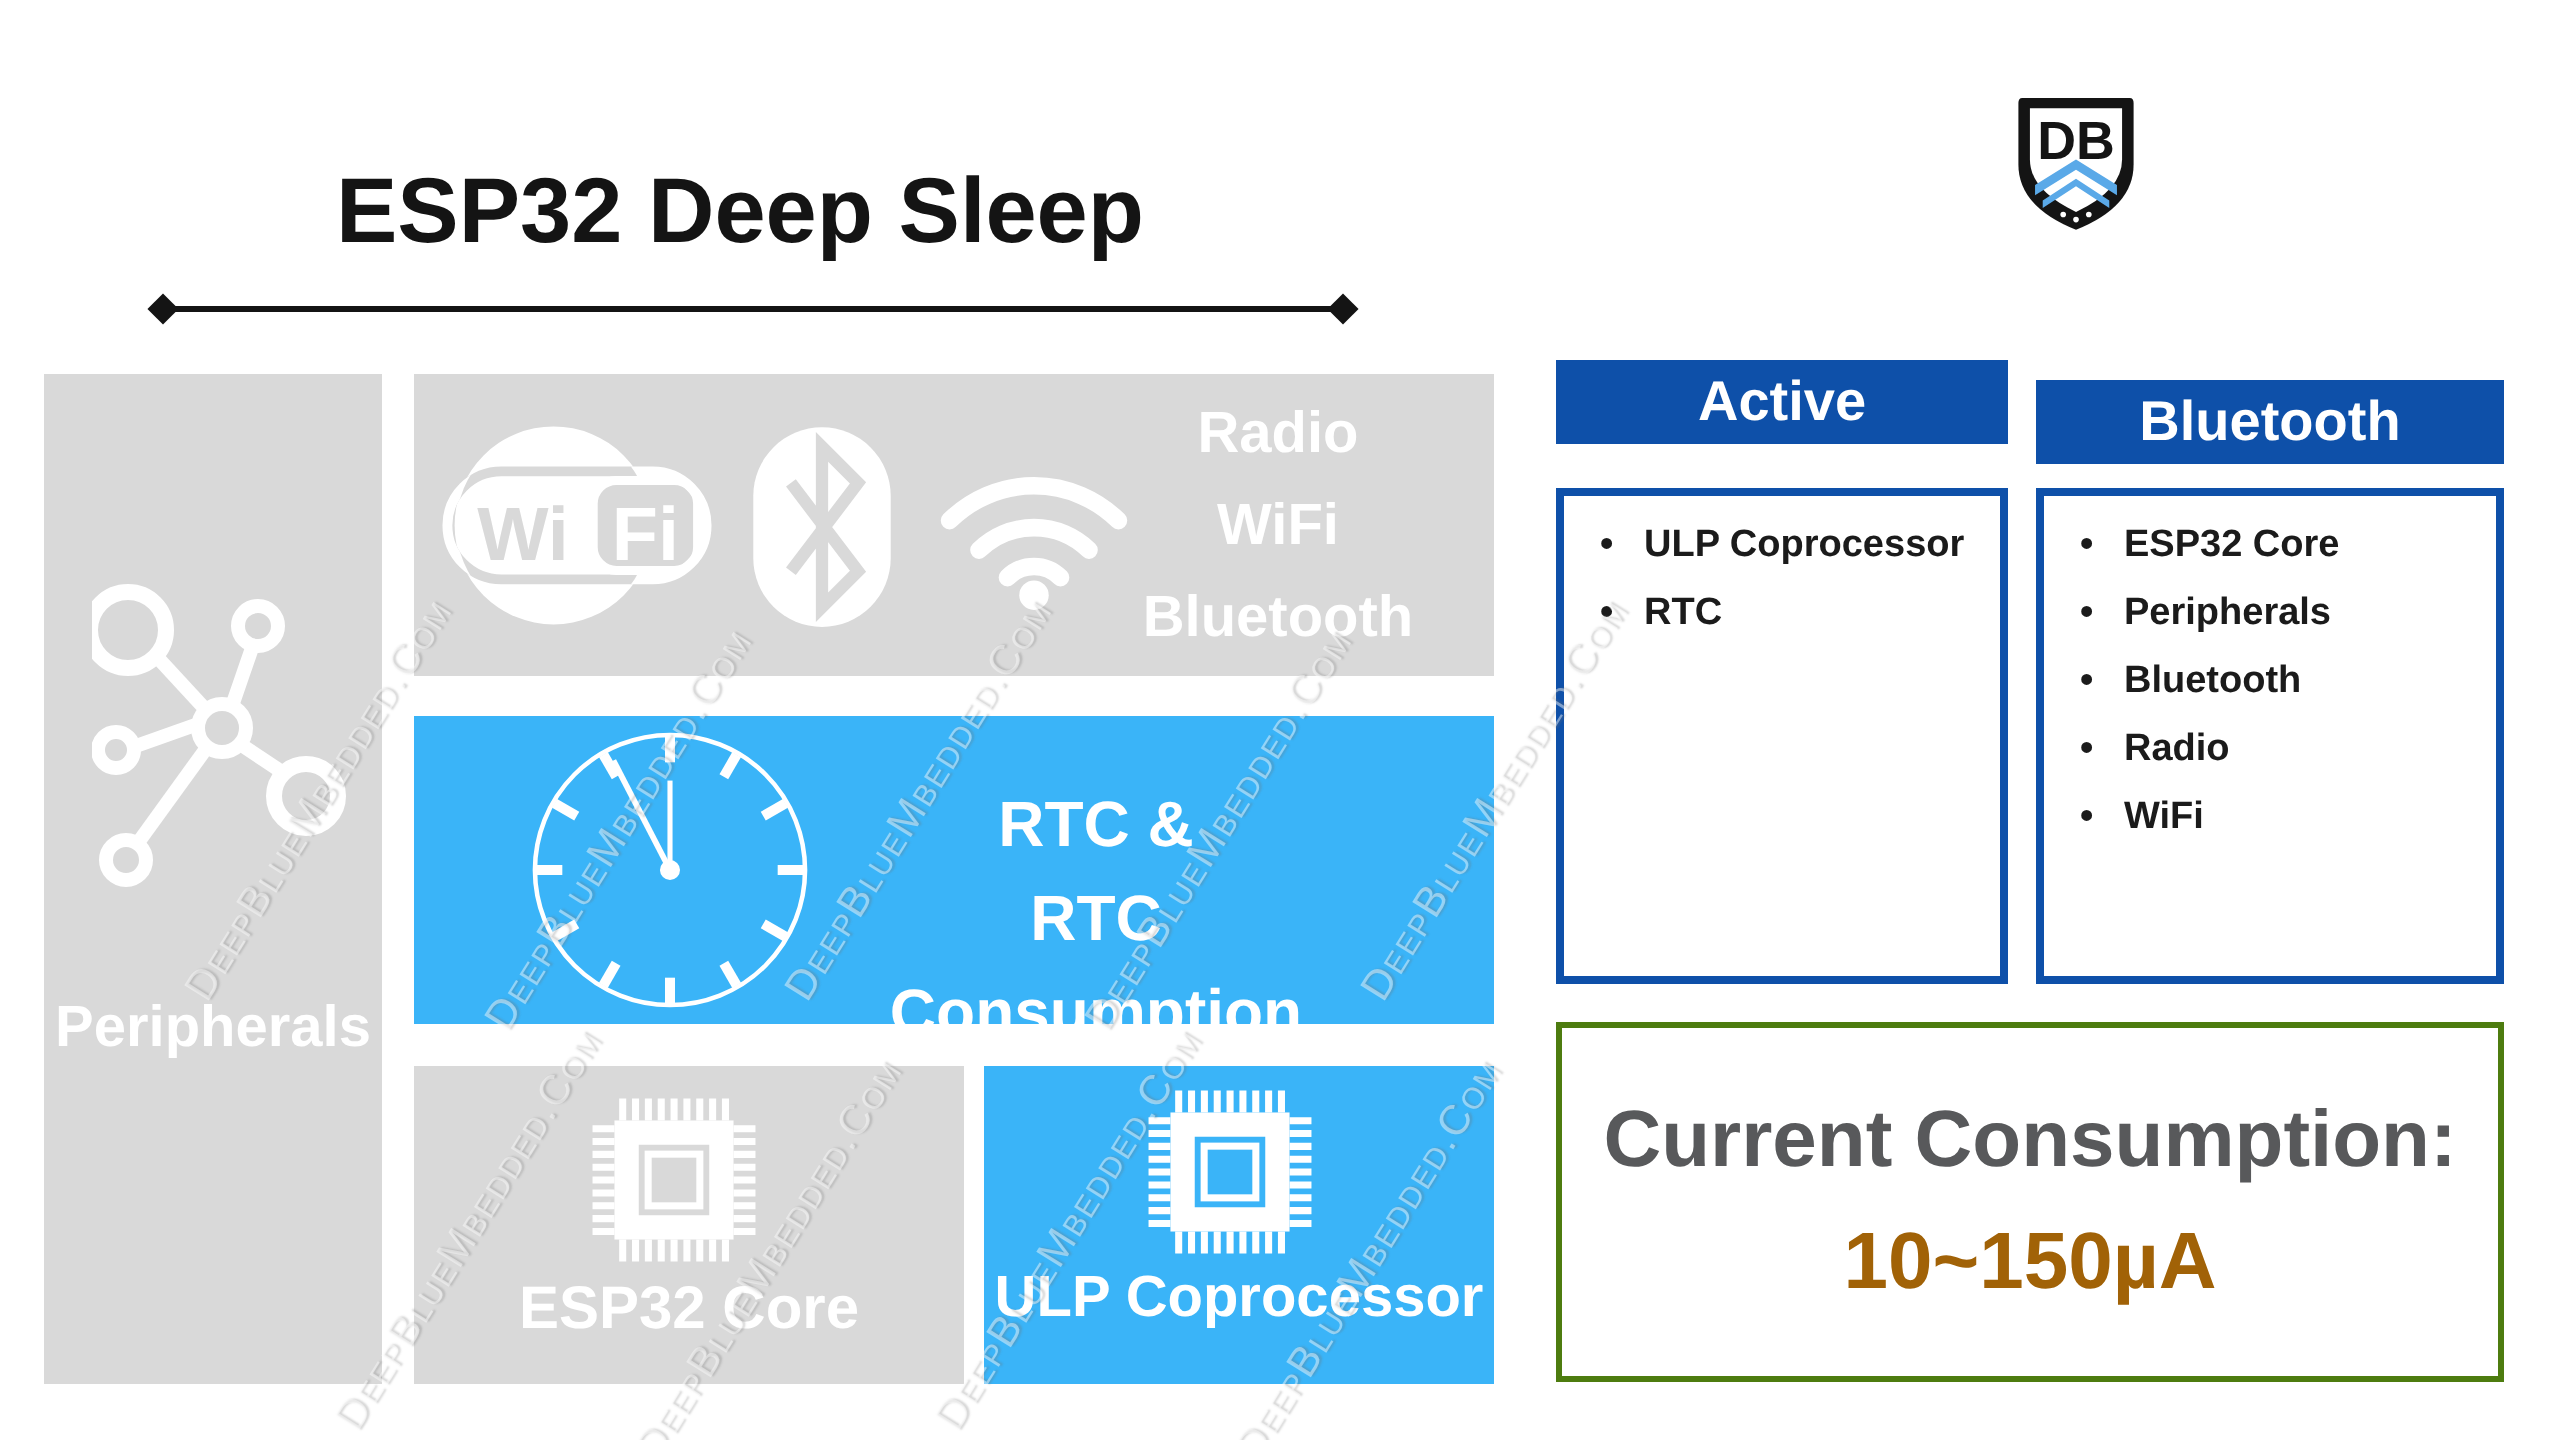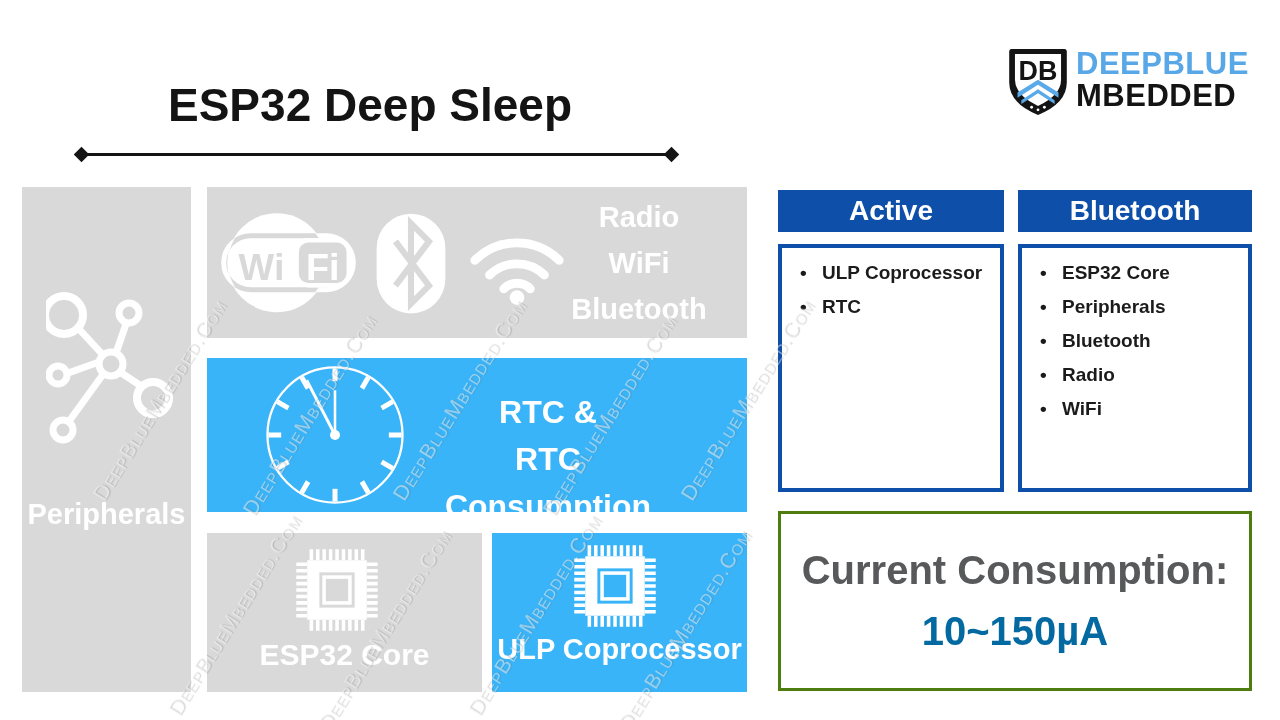--- a/index.html
+++ b/index.html
@@ -54,35 +54,35 @@
   .ulp { left:492px; top:533px; width:255px; height:159px; }
   .ulp .chip { position:absolute; left:76px; top:6px; width:94px; height:94px; }
   .ulp .blabel { position:absolute; top:100px; width:100%; text-align:center; font-size:29px; font-weight:600; }
 
   .esp-chip .hole { fill:#D9D9D9; }
   .ulp-chip .hole { fill:#3AB4F8; }
 
   
   .hdr { position:absolute; height:42px; background:#0E50A9; color:#fff; display:flex;
          align-items:center; justify-content:center; font-size:28px; font-weight:600; z-index:2; }
-  .active-hdr   { left:778px; top:190px; width:226px; }
+  .active-hdr   { left:778px; top:180px; width:226px; }
   .inactive-hdr { left:1018px; top:190px; width:234px; }
 
   .listbox { position:absolute; top:244px; height:248px; background:#fff;
              border:4px solid #0E50A9; padding:14px 8px 0 18px; z-index:2; }
   .active-box   { left:778px; width:226px; }
   .inactive-box { left:1018px; width:234px; }
   .li { display:flex; align-items:baseline; margin-bottom:12px; font-size:19px; font-weight:600; color:#1b1b1b; }
   .li .bullet { width:22px; font-size:19px; flex:none; }
 
   .consumption { position:absolute; left:778px; top:511px; width:474px; height:180px;
                  background:#fff; border:3px solid #4d7c0f; display:flex; flex-direction:column;
                  align-items:center; justify-content:center; gap:16px; z-index:2; }
   .clabel { font-size:40px; font-weight:600; color:#58595B; }
-  .cvalue { font-size:40px; font-weight:600; color:#0369a1; }
+  .cvalue { font-size:40px; font-weight:600; color:#a16207; }
 
   
   .wms { position:absolute; left:0; top:0; width:1280px; height:720px; z-index:3; pointer-events:none; }
   .wm { position:absolute; white-space:nowrap; font-size:21px; font-variant:small-caps;
         letter-spacing:1px; color:rgba(255,255,255,0.45);
         text-shadow:1px 1px 1px rgba(110,110,110,0.28);
         transform:translate(-50%,-50%) rotate(-58deg); }
 </style>
 </head>
 <body>
@@ -100,24 +100,20 @@
     <svg class="shield" viewBox="0 0 100 112">
       <path d="M8 6 H92 Q95 6 95 10 V58 Q95 91 50 109 Q5 91 5 58 V10 Q5 6 8 6 Z" fill="#141414"></path>
       <path d="M14 14 H86 V54 Q86 78 50 95 Q14 78 14 54 Z" fill="#ffffff"></path>
       <text x="50" y="54" text-anchor="middle" font-size="42" font-weight="bold" fill="#141414">DB</text>
       <path d="M18 74 L50 54 L82 74 L82 82 L50 62 L18 82 Z" fill="#5AA9E8"></path>
       <path d="M24 86 L50 69 L76 86 L76 92 L50 75 L24 92 Z" fill="#5AA9E8"></path>
       <circle cx="40" cy="97" r="2.2" fill="#ffffff"></circle>
       <circle cx="50" cy="101" r="2.2" fill="#ffffff"></circle>
       <circle cx="60" cy="97" r="2.2" fill="#ffffff"></circle>
     </svg>
-    <div class="logo-text">
-      <div class="l1">DEEPBLUE</div>
-      <div class="l2">MBEDDED</div>
-    </div>
   </div>
 
   <div class="block gray peripherals">
     <svg width="140" height="158" viewBox="0 0 140 158" stroke="#fff" fill="none">
       <line x1="57" y1="63" x2="33" y2="37" stroke-width="7"></line>
       <line x1="70" y1="61" x2="80" y2="32" stroke-width="7"></line>
       <line x1="53" y1="70" x2="22" y2="81" stroke-width="7"></line>
       <line x1="74" y1="80" x2="95" y2="94" stroke-width="7"></line>
       <line x1="58" y1="81" x2="24" y2="128" stroke-width="7"></line>
       <circle cx="18" cy="23" r="19" stroke-width="8"></circle>

